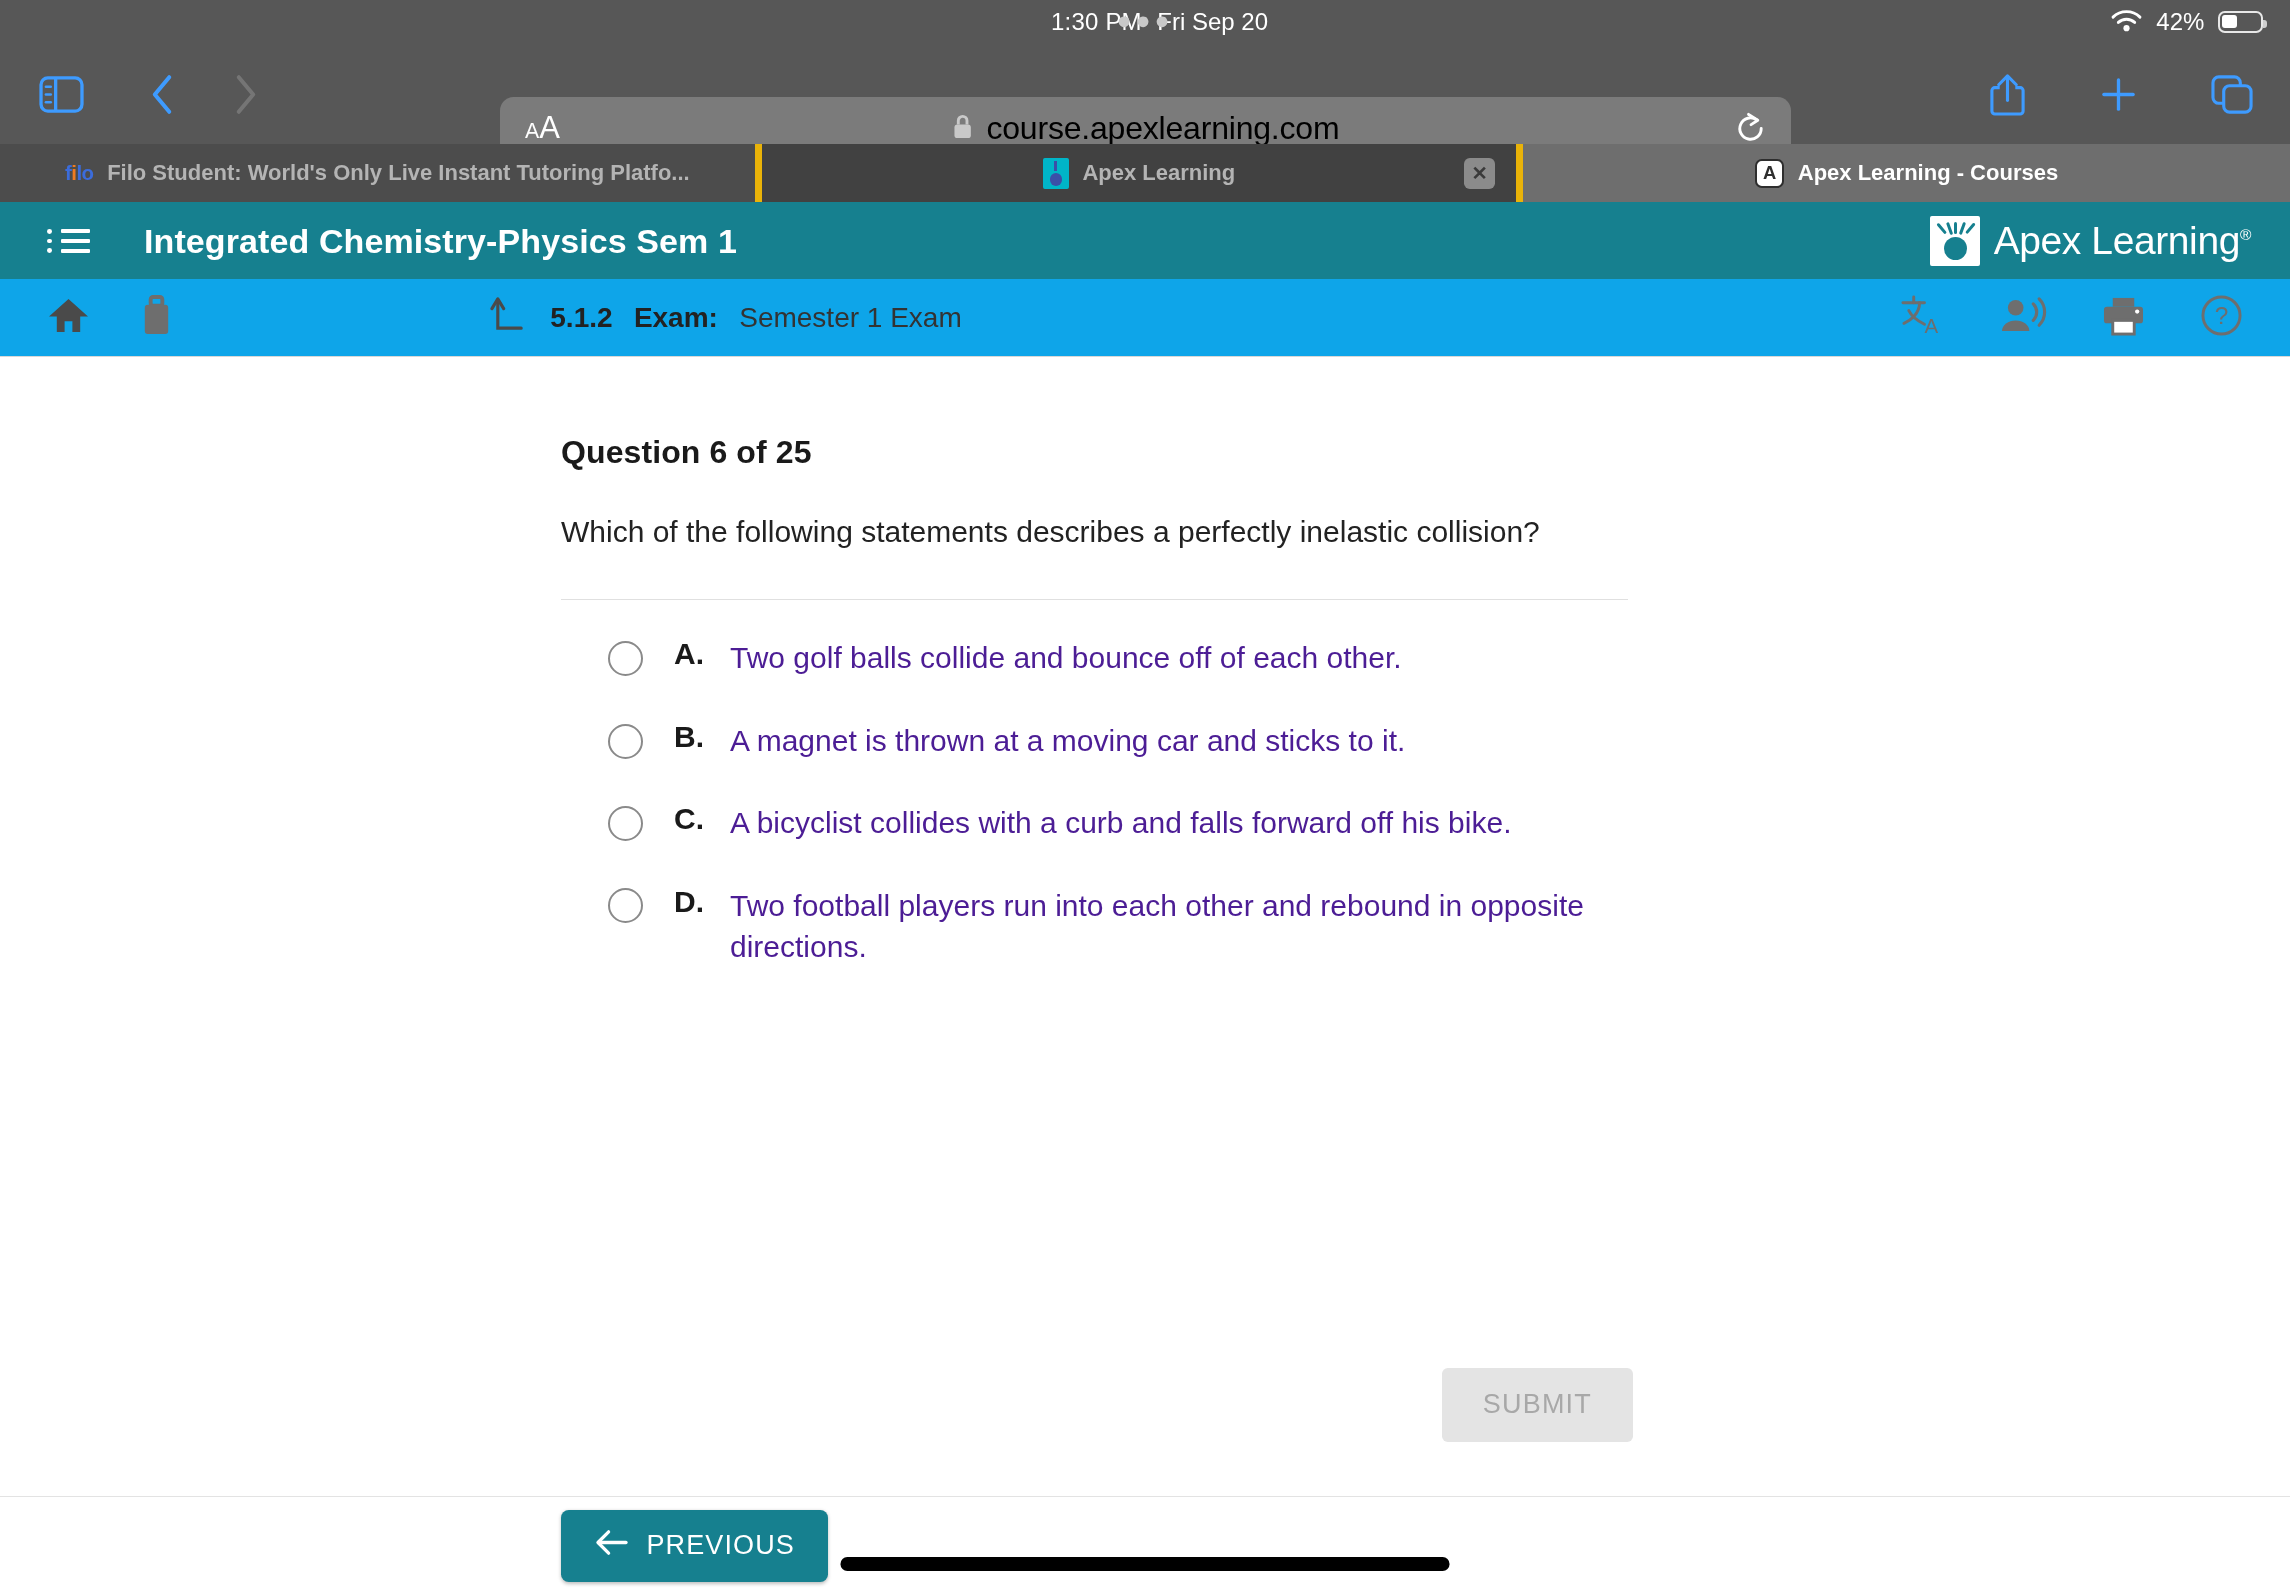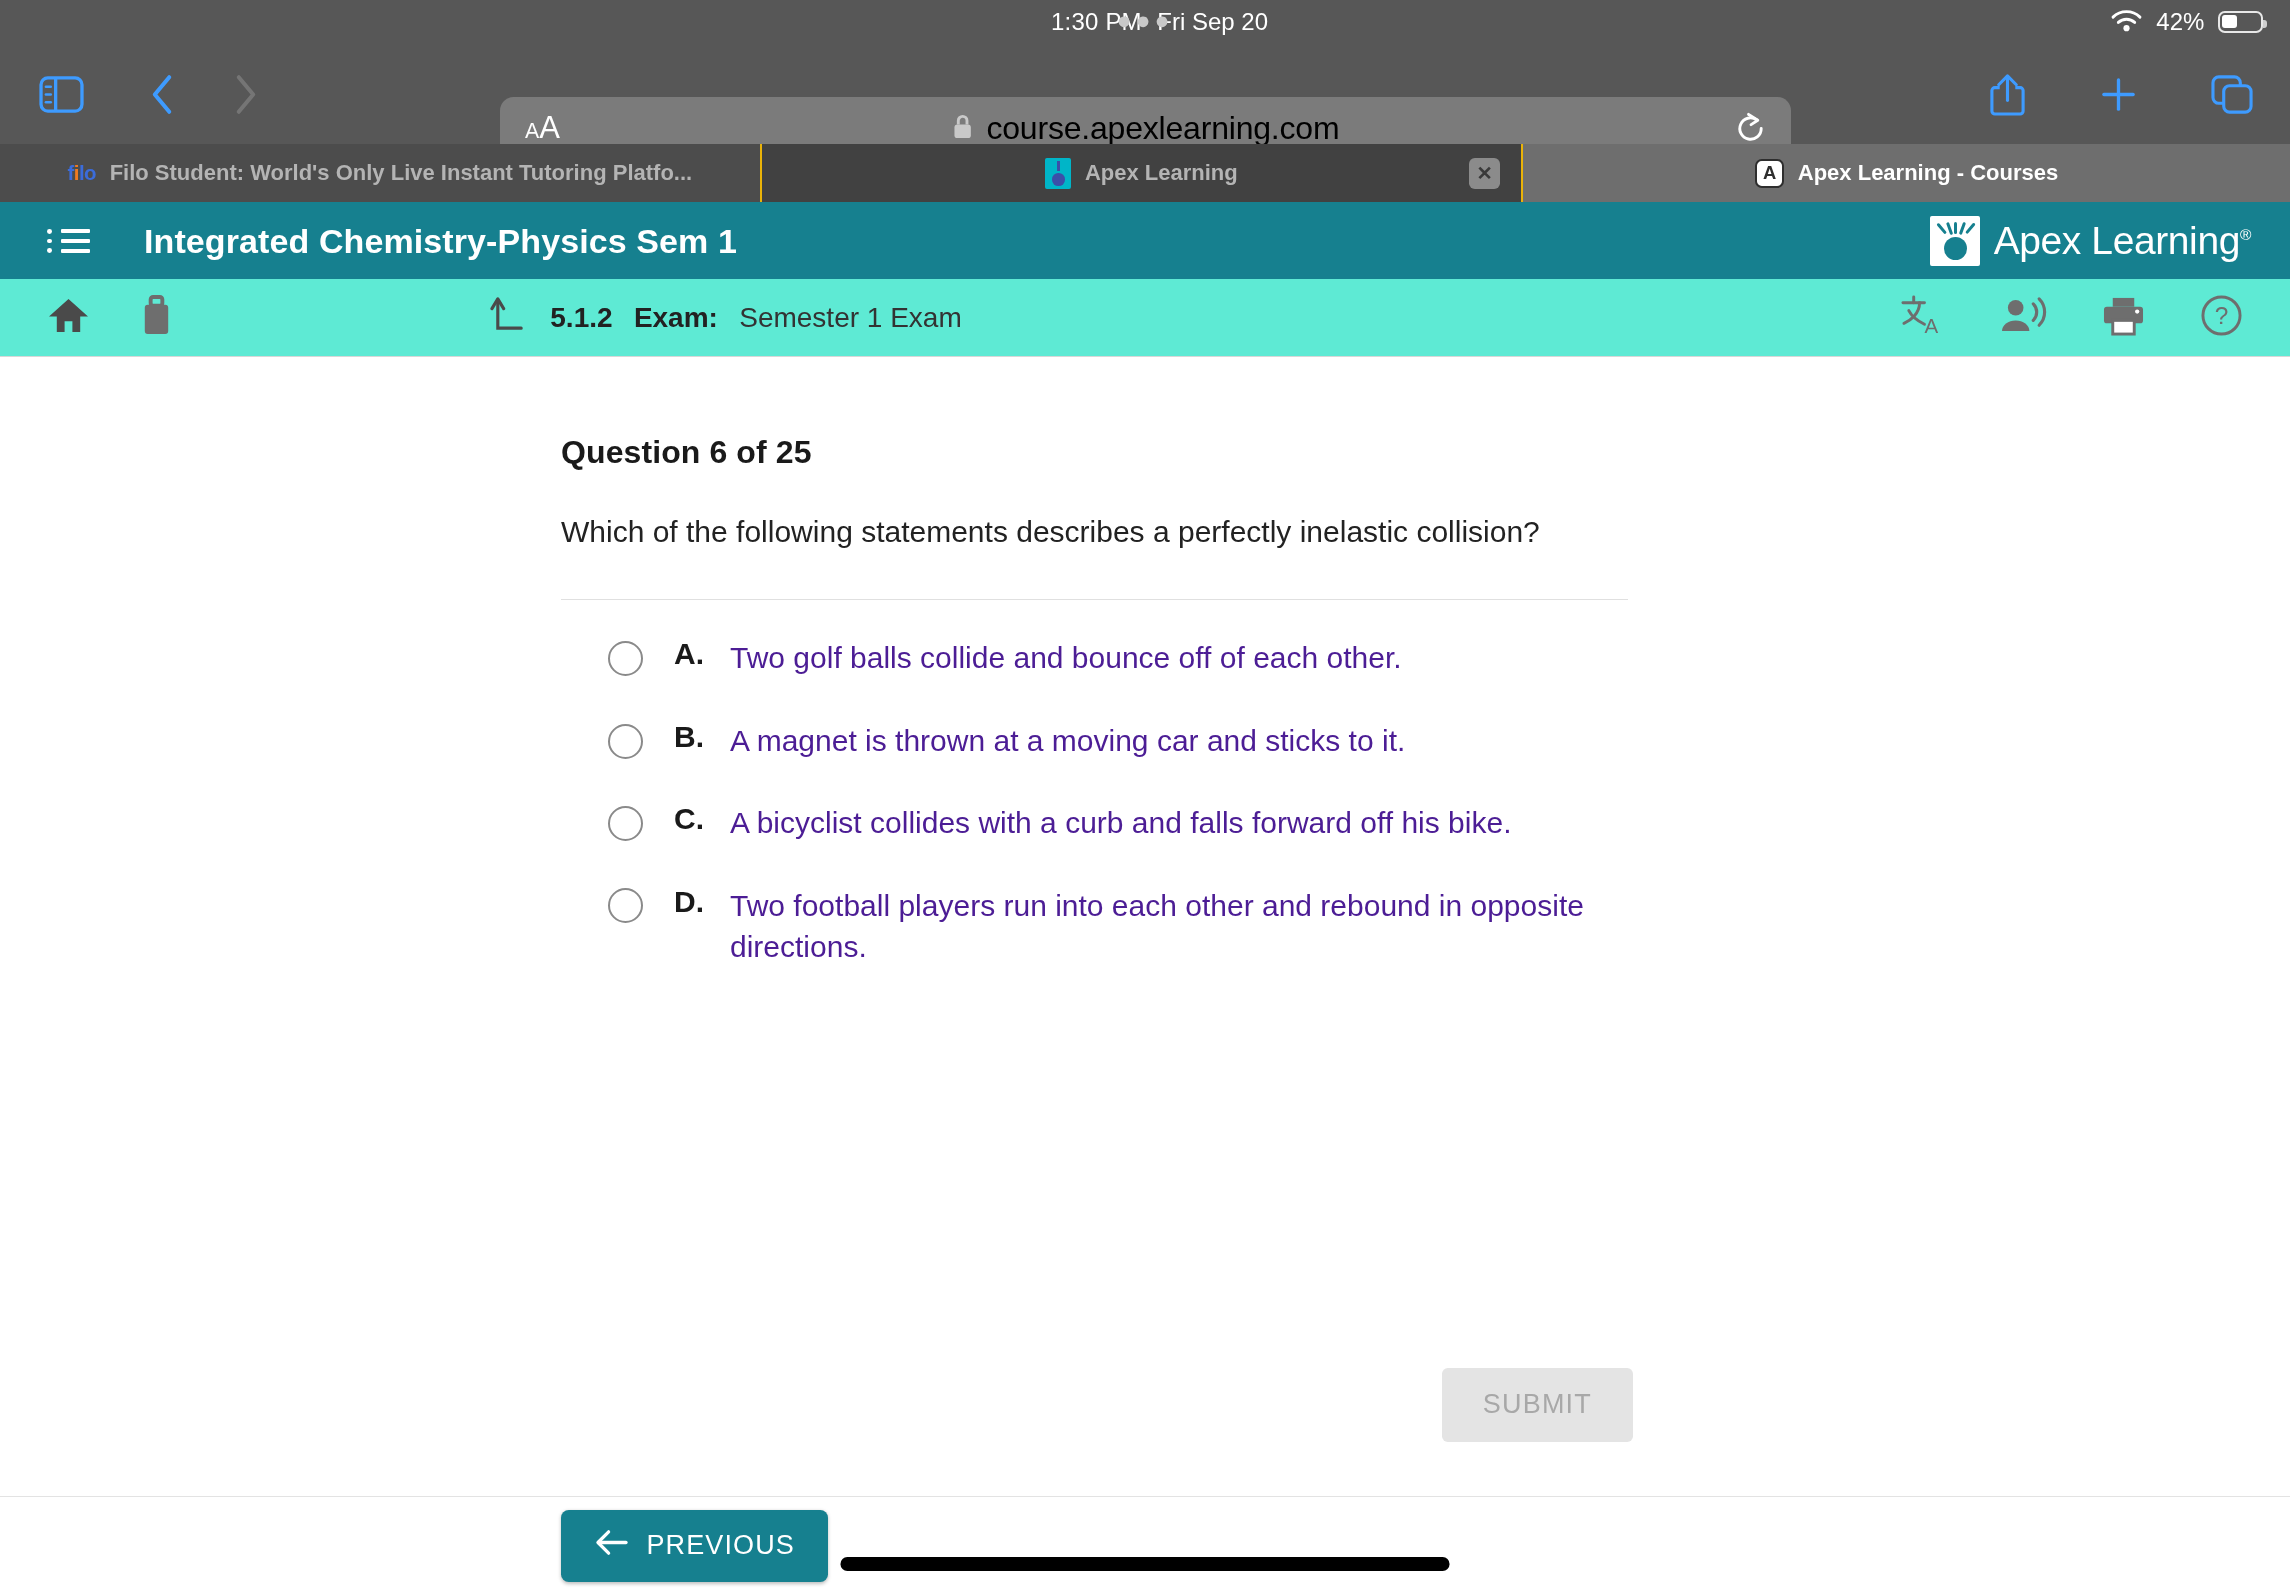--- a/index.html
+++ b/index.html
@@ -53,21 +53,21 @@
   .url-text { color:#000000; font-size:32px; letter-spacing:-0.2px; }
   .reload { position:absolute; right:23px; }
   .right-icons { position:absolute; right:35px; top:0; height:100px;
                  display:flex; align-items:center; gap:72px; }
 
   
   .tabbar { position:absolute; left:0; top:144px; width:2290px; height:58px;
             background:#4c4c4c; display:flex; }
   .tab { position:relative; display:flex; align-items:center; justify-content:center;
          gap:13.6px; height:58px; color:#b4b4b4; font-size:22px; font-weight:700;
-         border-right:2px solid #eab308; overflow:hidden; }
+         border-right:7px solid #eab308; overflow:hidden; }
   .tab.t1 { width:762px; }
   .tab.t2 { width:762px; background:#414141; }
   .tab.t3 { width:767px; background:#6e6e6e; color:#ffffff; border-right:none; }
   .tab-label { white-space:nowrap; }
   .fav-filo { font-size:20.4px; font-weight:800; letter-spacing:-0.5px; color:#3b6cdb; }
   .fav-filo i { color:#f07b20; font-style:normal; }
   .fav-apex { width:26px; height:31px; background:#00b5c8; position:relative;
               border-radius:1.9px; flex:0 0 auto; }
   .fav-apex::before { content:""; position:absolute; left:6.8px; bottom:2.9px;
               width:12.6px; height:12.6px; border-radius:50%; background:#3b4fa8; }
@@ -95,21 +95,21 @@
                 border-radius:1.9px; }
   .brand-mark .bulb { position:absolute; left:13.6px; bottom:5.8px; width:23px; height:23px;
                 border-radius:50%; background:#16808f; }
   .brand-mark .ray { position:absolute; background:#16808f; width:3.4px; height:12.6px;
                 top:5.8px; border-radius:1.9px; }
   .brand-text { color:#ffffff; font-size:39px; font-weight:400; letter-spacing:-0.4px; }
   .brand-text sup { font-size:15.5px; vertical-align:super; }
 
   
   .subbar { position:absolute; left:0; top:279px; width:2290px; height:78px;
-            background:#5eead4; border-bottom:1px solid #d8d8d8;
+            background:#0ea5e9; border-bottom:1px solid #d8d8d8;
             display:flex; align-items:center; }
   .subbar-left { display:flex; align-items:center; gap:47px; margin-left:47px; }
   .crumb { position:absolute; left:490px; display:flex; align-items:center; gap:21.3px; }
   .crumb-code { font-size:28px; font-weight:700; color:#222; }
   .crumb-kind { font-size:28px; font-weight:700; color:#222; }
   .crumb-name { font-size:28px; font-weight:400; color:#333; }
   .subbar-right { position:absolute; right:47px; display:flex; align-items:center;
                   gap:54px; }
 
   

